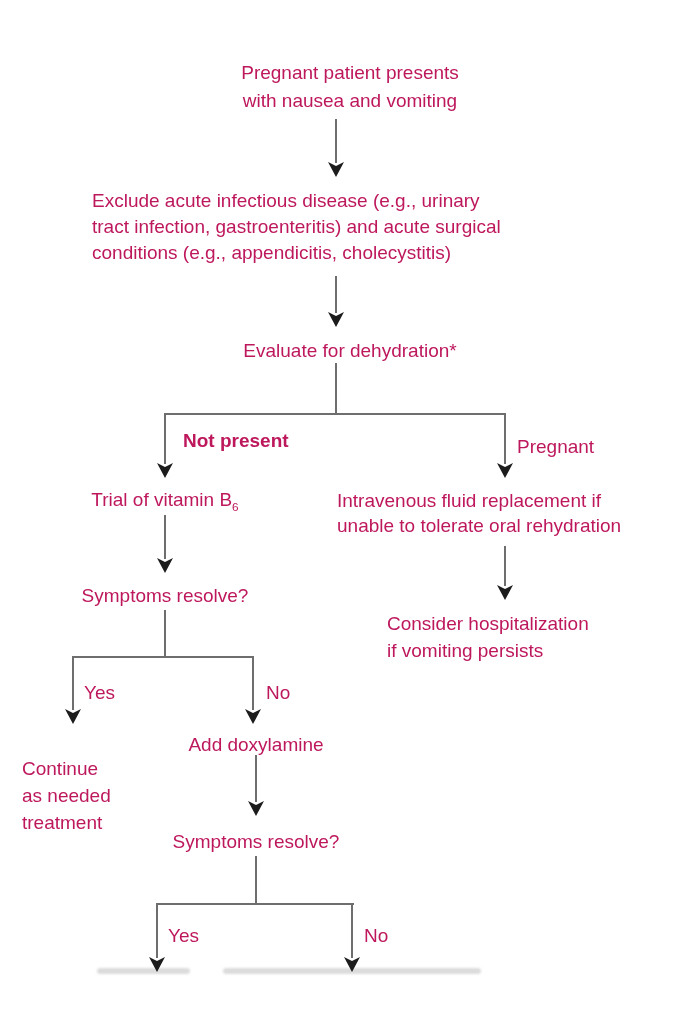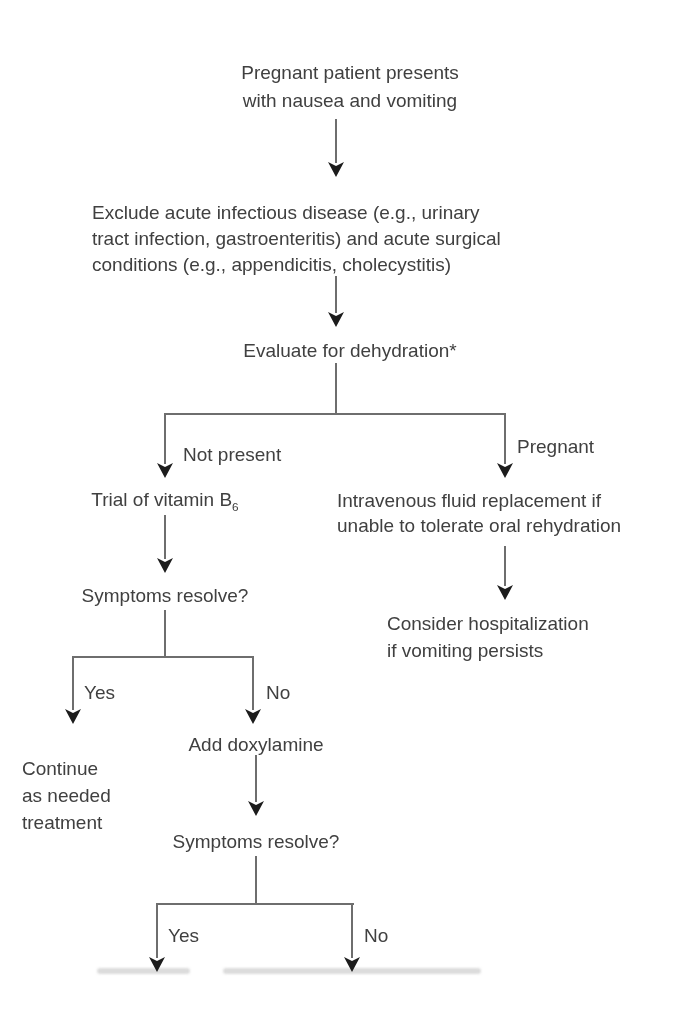--- a/index.html
+++ b/index.html
@@ -3,21 +3,21 @@
 <meta charset="utf-8">
 <style>
   html, body { margin: 0; padding: 0; background: #ffffff; }
   .canvas {
     position: relative;
     width: 683px;
     height: 1024px;
     background: #ffffff;
     overflow: hidden;
     font-family: "Liberation Sans", sans-serif;
-    color: #404040;
+    color: #be185d;
   }
   .connectors {
     position: absolute;
     left: 0; top: 0;
     width: 683px; height: 1024px;
     pointer-events: none;
   }
   .connectors line { stroke-width: 2; }
   .node {
     position: absolute;
@@ -90,29 +90,29 @@
 
     <line x1="352" y1="903" x2="352" y2="958" stroke="#6e6e6e"></line>
     <polygon points="344,957 352,972 360,957 352,961" fill="#1c1c1c"></polygon>
   </svg>
 
   <div class="node center lh28" style="left:175px; top:59px; width:350px;">
     <div>Pregnant patient presents</div>
     <div>with nausea and vomiting</div>
   </div>
 
-  <div class="node" style="left:92px; top:200px; width:520px;">
+  <div class="node" style="left:92px; top:188px; width:520px;">
     <div>Exclude acute infectious disease (e.g., urinary</div>
     <div>tract infection, gastroenteritis) and acute surgical</div>
     <div>conditions (e.g., appendicitis, cholecystitis)</div>
   </div>
 
   <div class="node center" style="left:212px; top:338px; width:276px;">Evaluate for dehydration*</div>
 
-  <div class="node" style="left:183px; top:442px;">Not present</div>
+  <div class="node" style="left:183px; top:428px;font-weight:bold;">Not present</div>
 
   <div class="node" style="left:517px; top:434px;">Pregnant</div>
 
   <div class="node center" style="left:40px; top:487px; width:250px;">
     <span>Trial of vitamin B</span><sub class="vitamin-sub">6</sub>
   </div>
 
   <div class="node lh25" style="left:337px; top:488px; width:345px;">
     <div>Intravenous fluid replacement if</div>
     <div>unable to tolerate oral rehydration</div>

